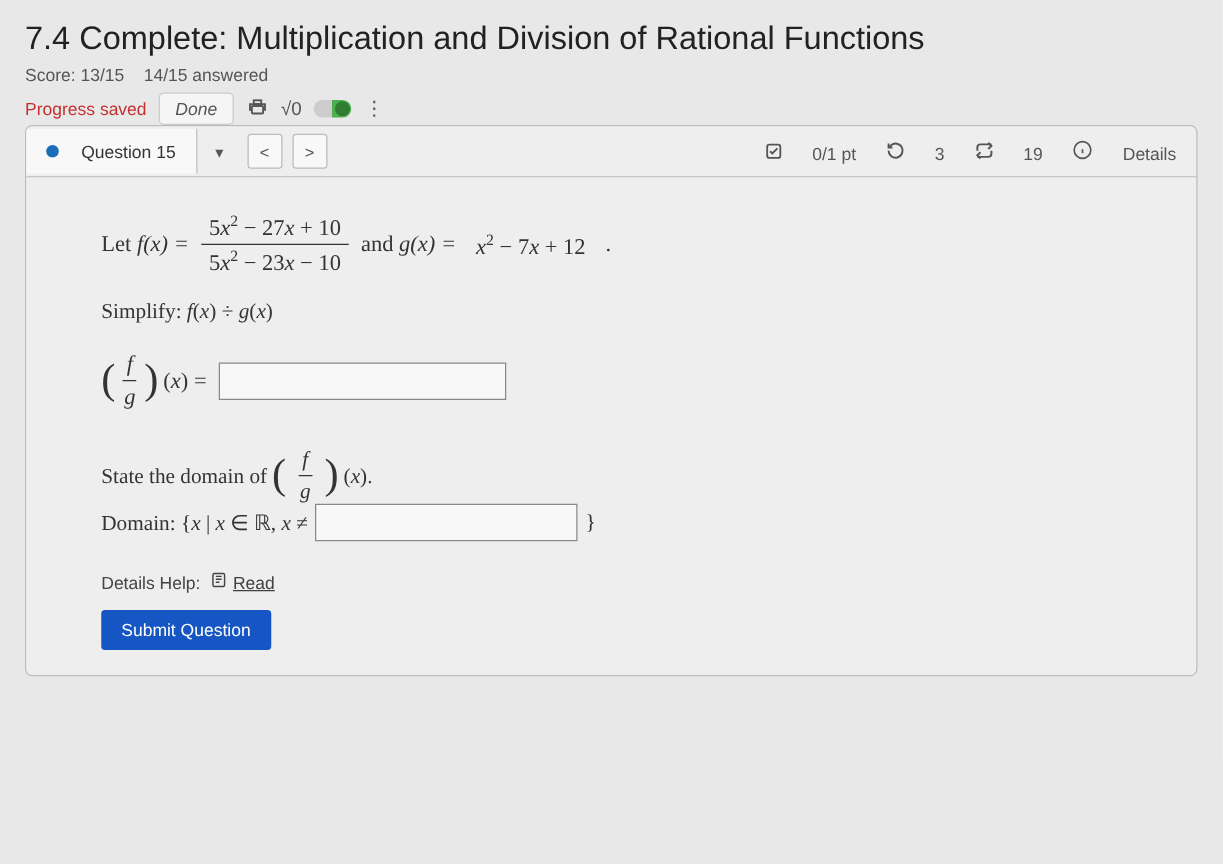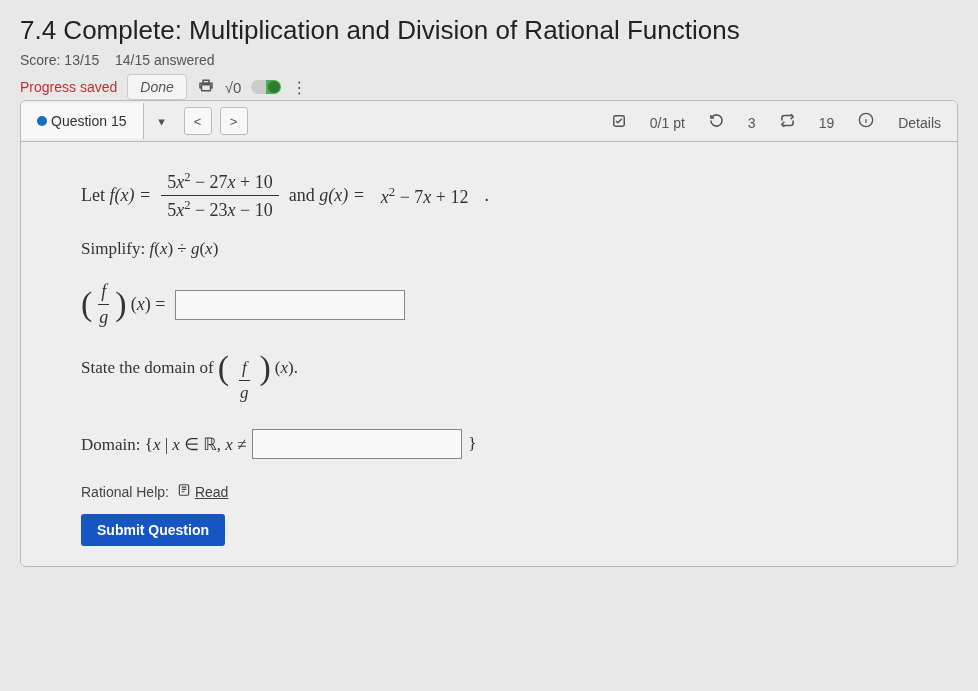--- a/index.html
+++ b/index.html
@@ -70,21 +70,21 @@
   }
   .question-header {
     display: flex;
     align-items: center;
     border-bottom: 1px solid #bbb;
     background: #eee;
   }
   .q-tab {
     display: flex;
     align-items: center;
-    gap: 4px;
+    gap: 18px;
     padding: 10px 16px;
     border-right: 1px solid #bbb;
     background: #f8f8f8;
   }
   .q-dot {
     width: 10px; height: 10px;
     border-radius: 50%;
     background: #1a6db8;
   }
   .q-label { font-size: 14px; color: #333; }
@@ -151,22 +151,22 @@
     background: #f8f8f8;
     height: 30px;
     width: 230px;
     padding: 4px 6px;
     font-size: 15px;
   }
   .domain-input { width: 210px; }
   .domain-statement {
     font-family: "Times New Roman", serif;
     font-size: 17px;
-    margin-bottom: 26px;
-    display: flex;
+    display: flex;
+    align-items: center;
     gap: 4px;
   }
   .domain-row {
     font-family: "Times New Roman", serif;
     font-size: 17px;
     margin-bottom: 24px;
     display: flex;
     align-items: center;
     gap: 6px;
   }
@@ -186,21 +186,21 @@
     gap: 4px;
     cursor: pointer;
   }
   .submit-btn {
     background: #1656c4;
     color: #fff;
     border: none;
     border-radius: 3px;
     padding: 8px 16px;
     font-size: 14px;
-    font-weight: 700;
+    font-weight: 400;
     cursor: pointer;
   }
   .italic { font-style: italic; }
   .sup { font-size: 0.7em; vertical-align: super; }
 </style>
 </head>
 <body>
 
 <div class="title">7.4 Complete: Multiplication and Division of Rational Functions</div>
 
@@ -306,21 +306,21 @@
       <span>(<span class="italic">x</span>).</span>
     </div>
 
     <div class="domain-row">
       <span>Domain: {<span class="italic">x</span> | <span class="italic">x</span> ∈ ℝ, <span class="italic">x</span> ≠ </span>
       <input type="text" class="text-input domain-input" style="">
       <span>}</span>
     </div>
 
     <div class="help-row">
-      <span>Rational Help:</span>
+      <span>Details Help:</span>
       <span class="read-link">
         <span>
           <svg width="14" height="14" viewBox="0 0 24 24" fill="none" stroke="#444" stroke-width="2">
               <rect x="4" y="3" width="16" height="18" rx="2"></rect>
               <path d="M8 7h8M8 11h8M8 15h5"></path>
             </svg>
         </span>
         <span>Read</span>
       </span>
     </div>

